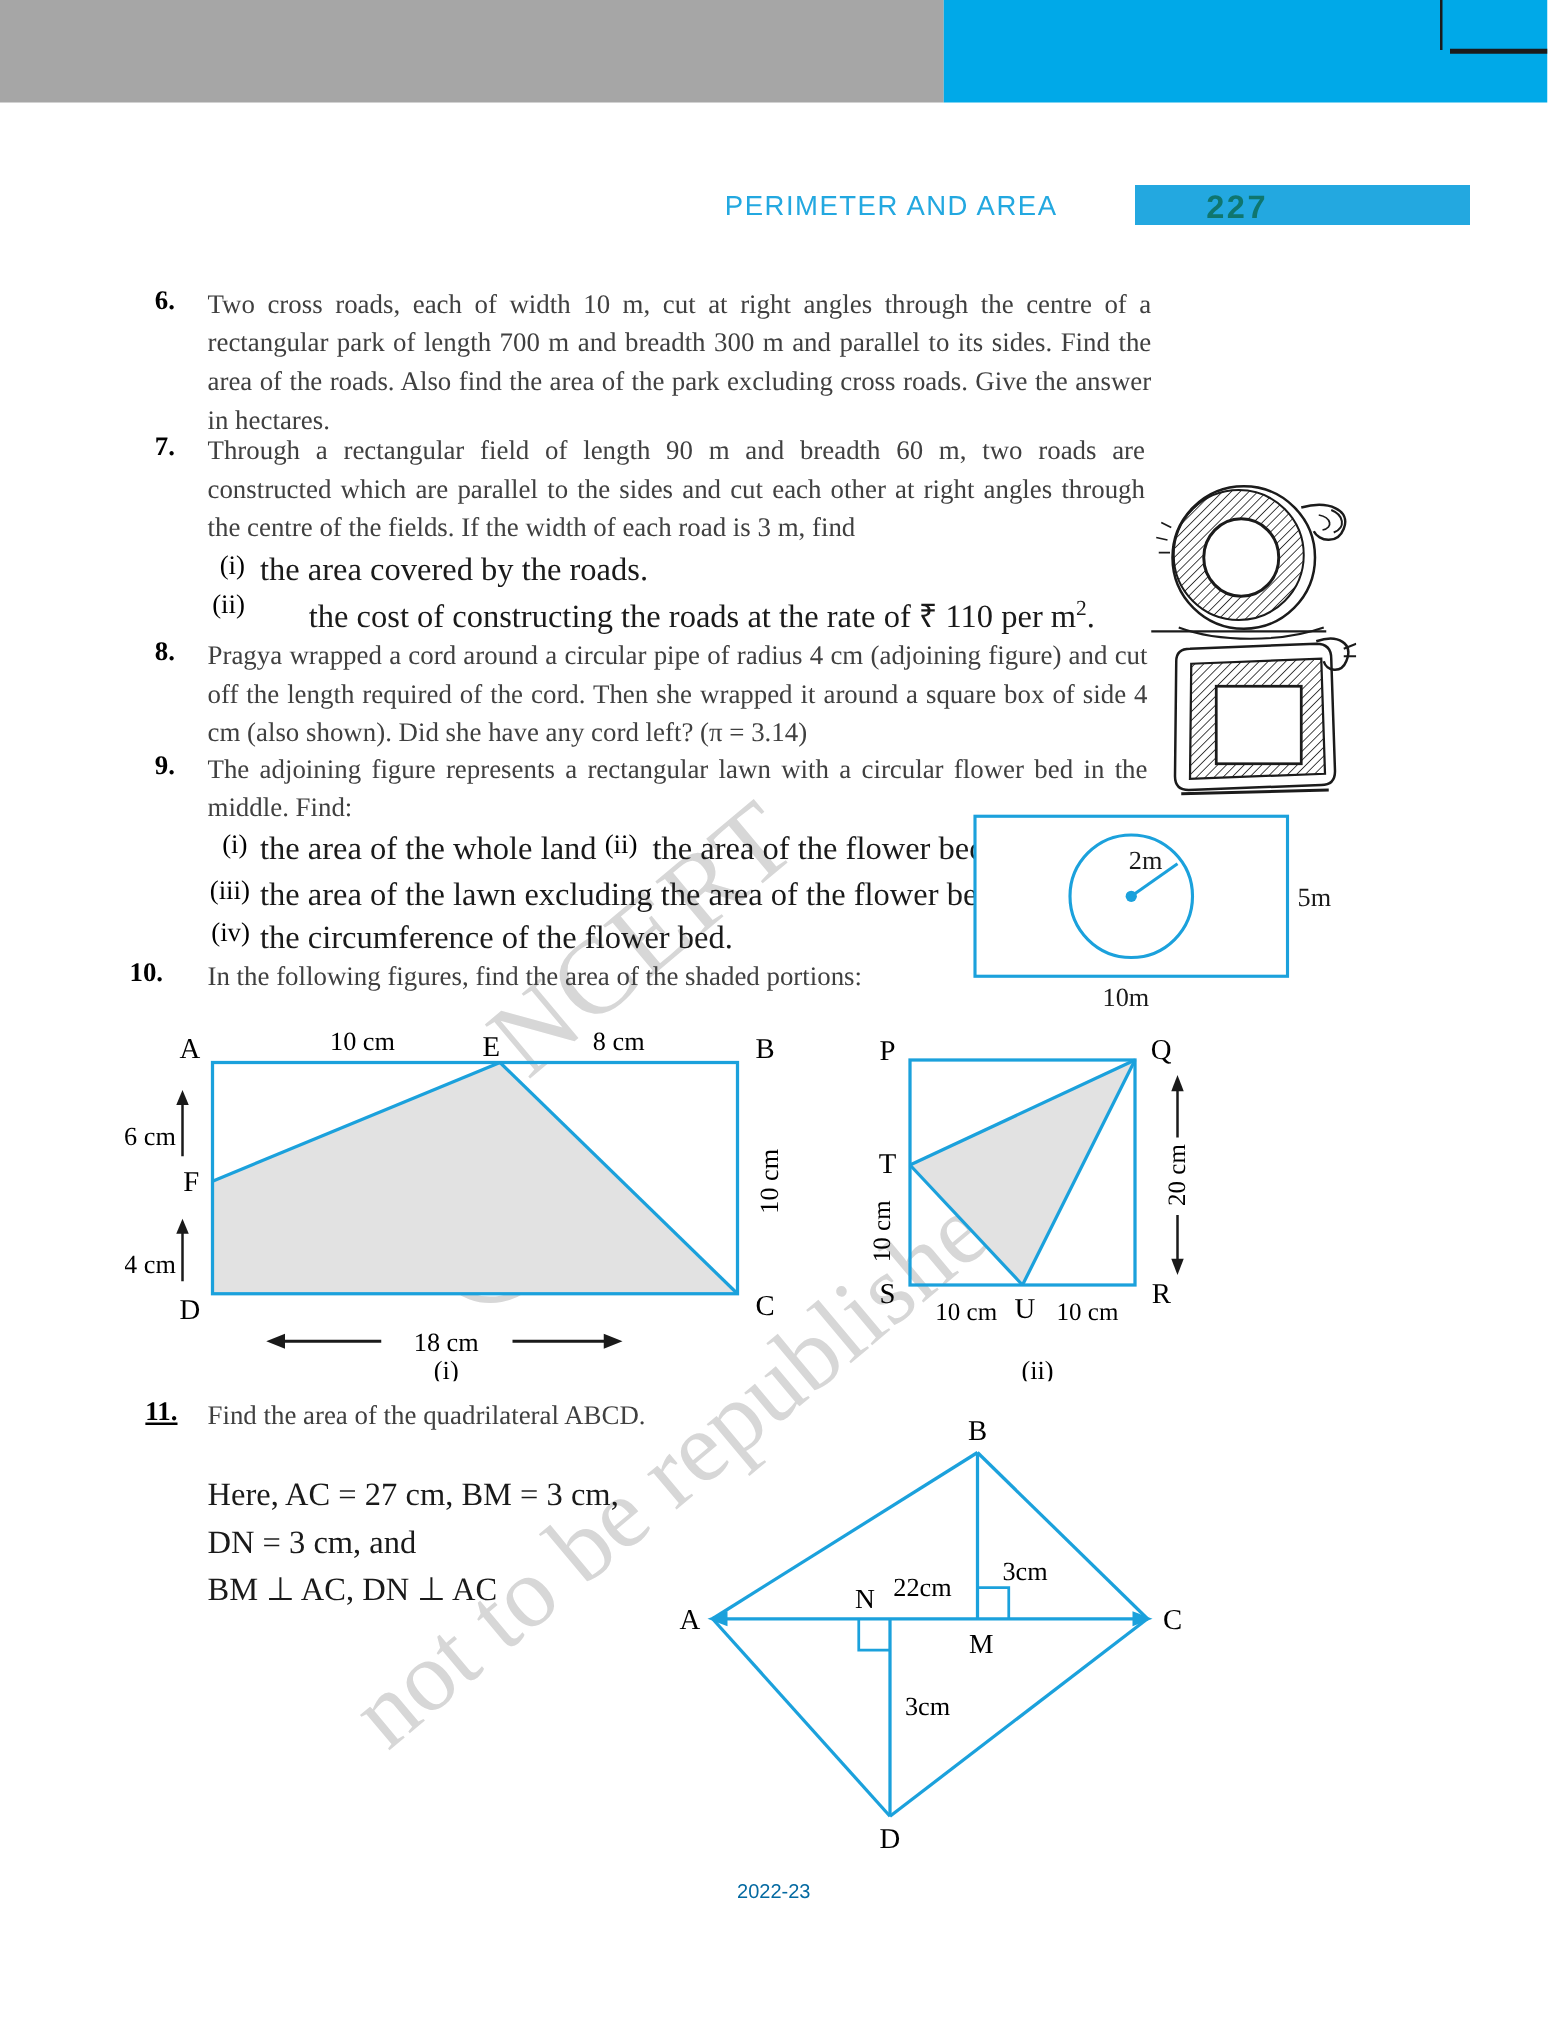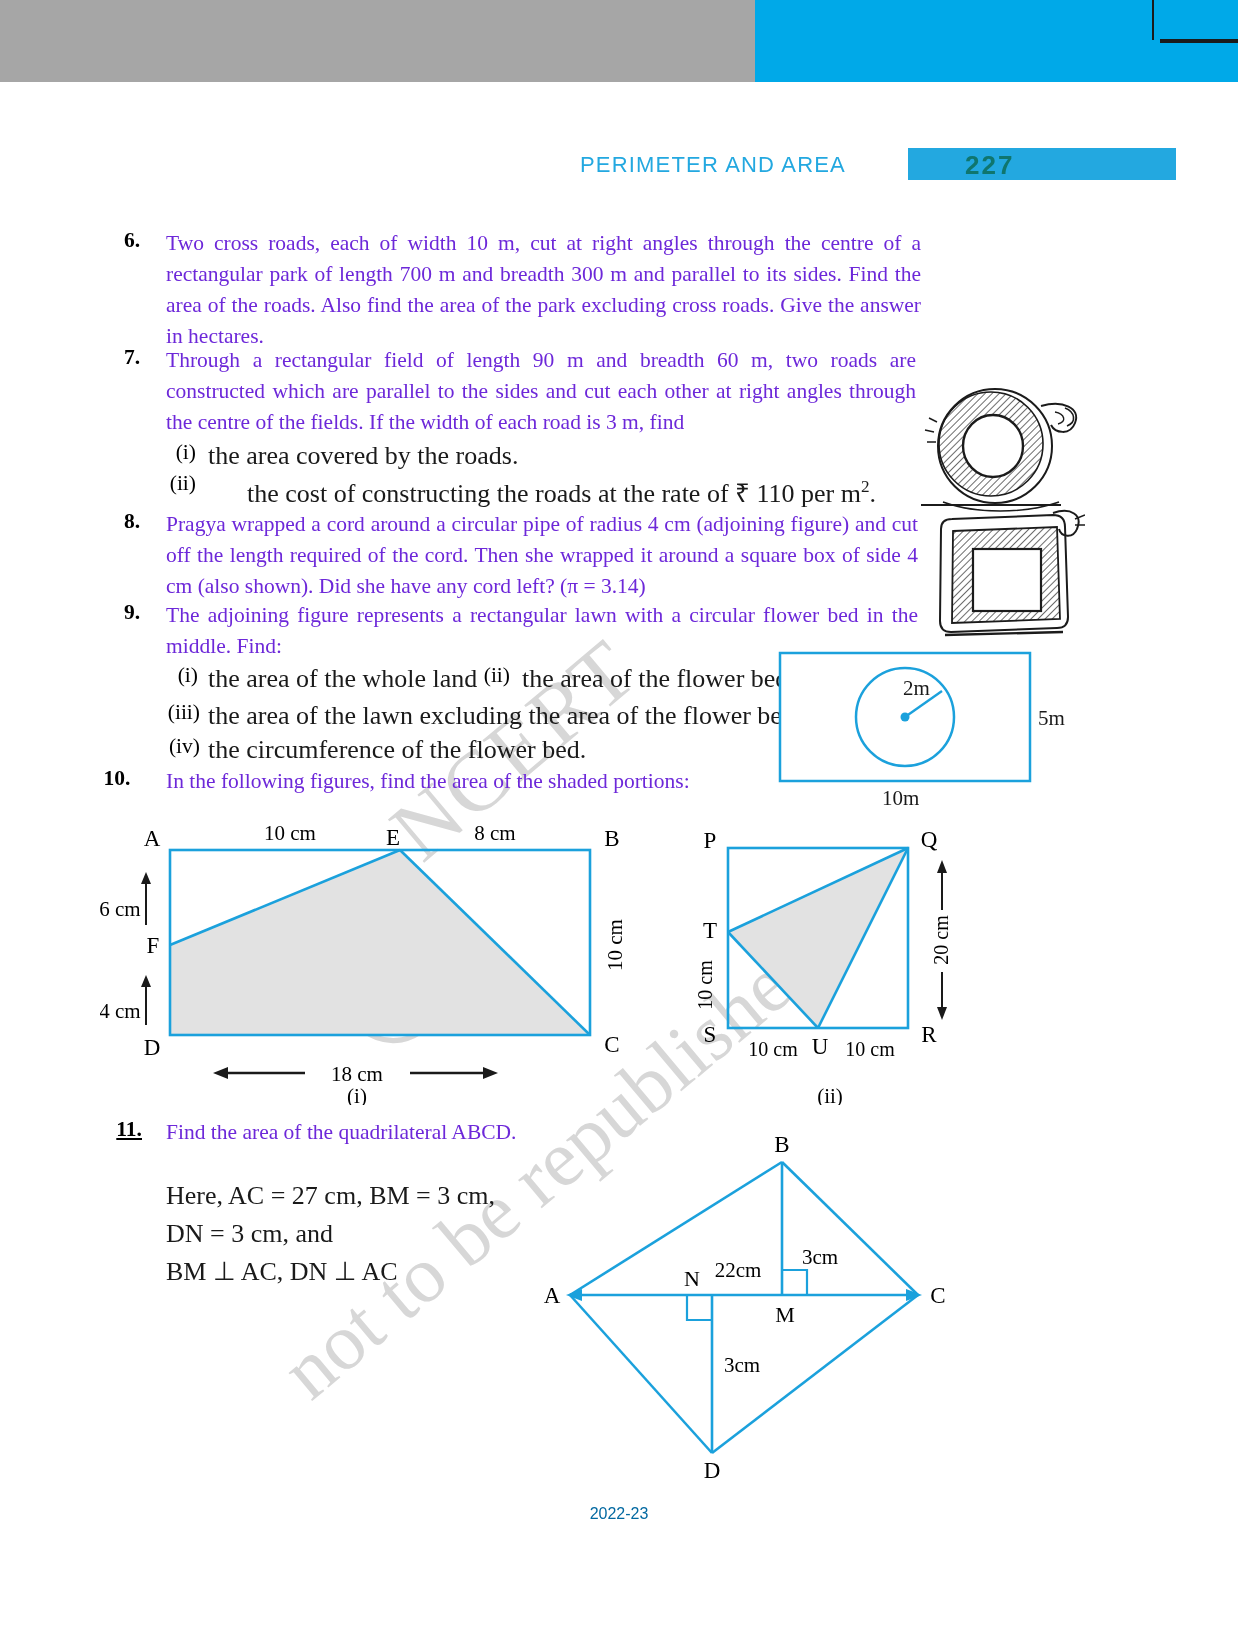--- a/index.html
+++ b/index.html
@@ -57,21 +57,21 @@
   }
   #wm-c      { left:335px; top:905px; font-size:150px; transform:rotate(-40deg); }
   #wm-ncert  { left:370px; top:700px; font-size:86px;  transform:rotate(-40deg); letter-spacing:2px;}
   #wm-rep    { left:215px; top:1120px; font-size:80px; transform:rotate(-40deg); }
 
   
   #content { position:absolute; left:0; top:0; width:1238px; height:1635px; }
 
   .q {
     position:absolute;
-    font-size:21.5px; line-height:31px; color:#6d28d9;
+    font-size:21.5px; line-height:31px; color:#404040;
     text-align:justify;
   }
   .qnum {
     position:absolute; font-weight:bold; font-size:21.5px; text-align:right;
   }
   .sub {
     position:absolute; font-size:26px; line-height:31px; color:#1a1a1a;
   }
   .subnum { position:absolute; font-size:21.5px; text-align:right; }
 

